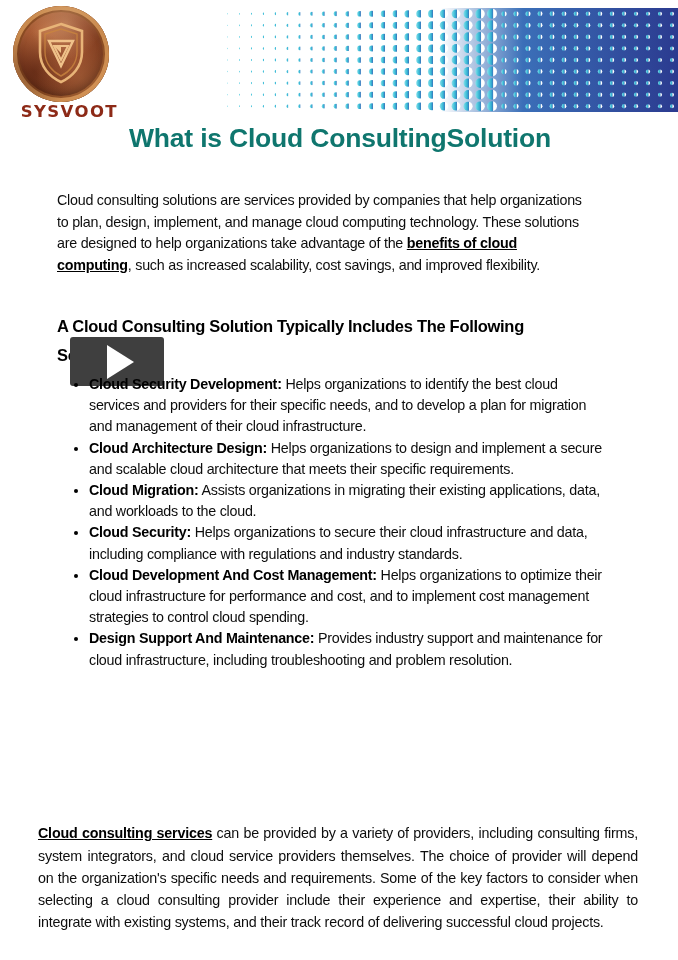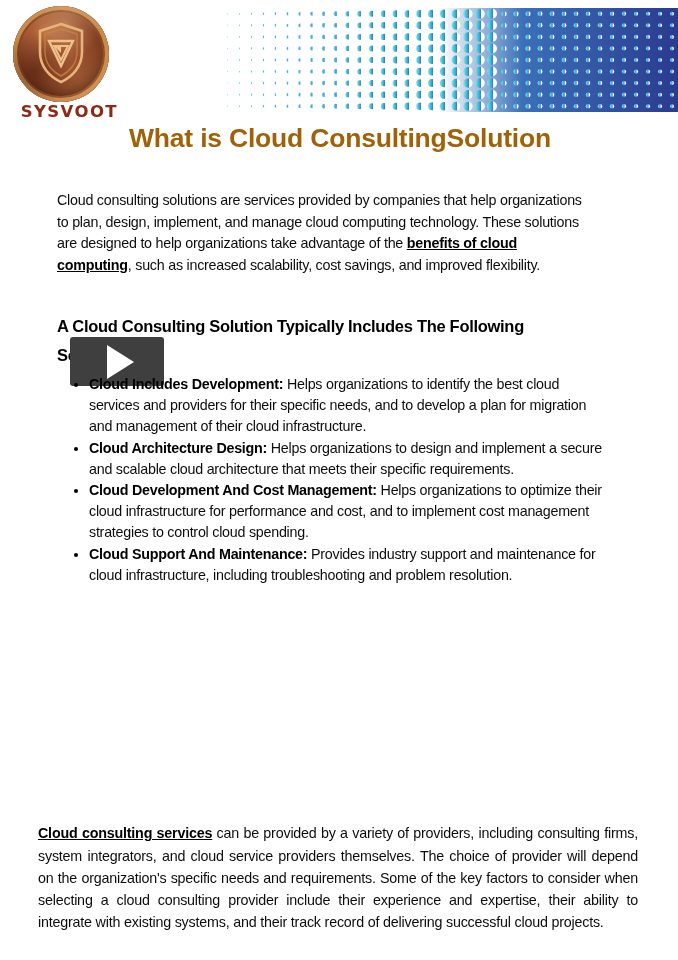--- a/index.html
+++ b/index.html
@@ -91,21 +91,21 @@
   }
   
   .title {
     margin: 0;
     padding: 0 0 0 0;
     text-align: center;
     font-family: "Liberation Sans", sans-serif;
     font-size: 26.5px;
     font-weight: bold;
     letter-spacing: -0.2px;
-    color: #a16207;
+    color: #0f766e;
     position: absolute;
     left: 40px;
     top: 123px;
     width: 600px;
   }
 
   
   .intro {
     position: absolute;
     left: 57px;
@@ -596,19 +596,21 @@
 
 <p class="intro"><span>Cloud consulting solutions are services provided by companies that help organizations to plan, design, implement, and manage cloud computing technology. These solutions are designed to help organizations take advantage  of the </span><a class="lnk" href="#">benefits of cloud computing</a><span>, such as increased scalability, cost savings,  and improved flexibility.</span></p>
 
 <h2 class="subhead">A Cloud Consulting Solution Typically Includes The Following Services:</h2>
 
 <div class="play-overlay">
   <div class="play-tri"></div>
 </div>
 
 <ul class="services">
-    <li><span class="term">Cloud Includes Development:</span><span> Helps organizations to identify the best cloud services and providers for their specific needs, and to develop a plan for migration and management of their cloud infrastructure.</span></li>
+    <li><span class="term">Cloud Security Development:</span><span> Helps organizations to identify the best cloud services and providers for their specific needs, and to develop a plan for migration and management of their cloud infrastructure.</span></li>
     <li><span class="term">Cloud Architecture  Design:</span><span> Helps organizations to design and implement a secure and scalable cloud architecture that meets their specific requirements.</span></li>
+    <li><span class="term">Cloud Migration:</span><span> Assists organizations in migrating their existing applications, data, and workloads to the cloud.</span></li>
+    <li><span class="term">Cloud Security:</span><span> Helps organizations to secure their cloud infrastructure and data, including compliance with regulations and industry standards.</span></li>
     <li><span class="term">Cloud Development And Cost Management:</span><span> Helps organizations to optimize their cloud infrastructure for performance and cost, and to implement cost management strategies to control cloud spending.</span></li>
-    <li><span class="term">Cloud Support And Maintenance:</span><span> Provides industry support and maintenance for cloud infrastructure, including troubleshooting and problem resolution.</span></li>
+    <li><span class="term">Design Support And Maintenance:</span><span> Provides industry support and maintenance for cloud infrastructure, including troubleshooting and problem resolution.</span></li>
   </ul>
 
 <p class="closing"><a class="lnk" href="#">Cloud consulting services</a><span> can be provided by a variety of providers, including consulting firms, system integrators, and cloud service providers themselves. The choice of provider will depend on the organization's specific needs and requirements. Some of the key factors to consider when selecting a cloud consulting provider include their experience and expertise, their ability to integrate with existing systems, and their track record of delivering successful cloud projects.</span></p>
 
 </body></html>

